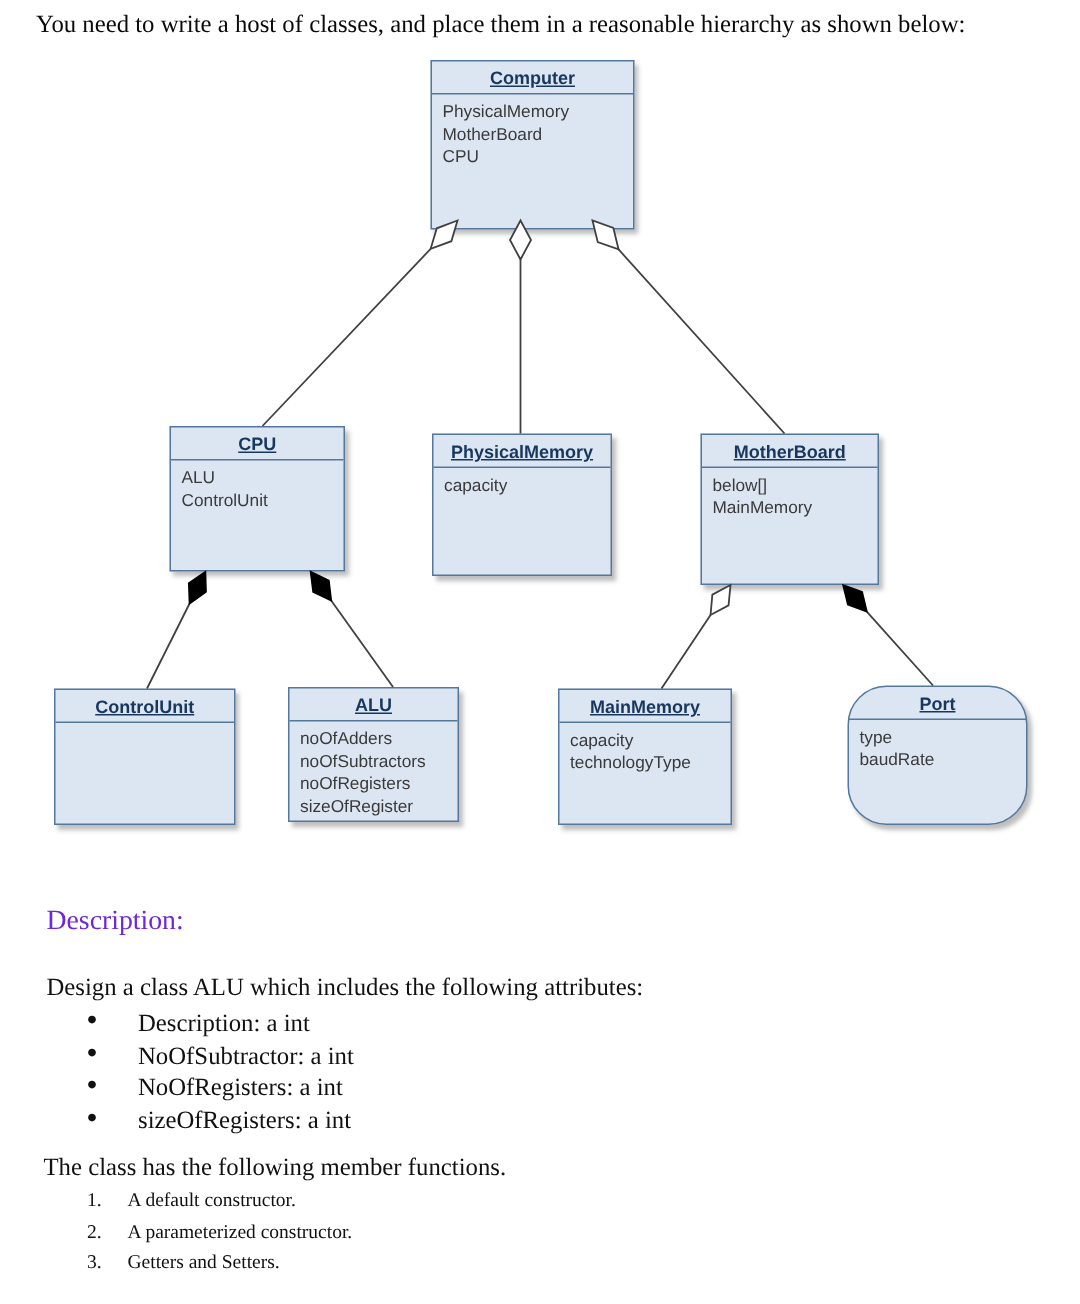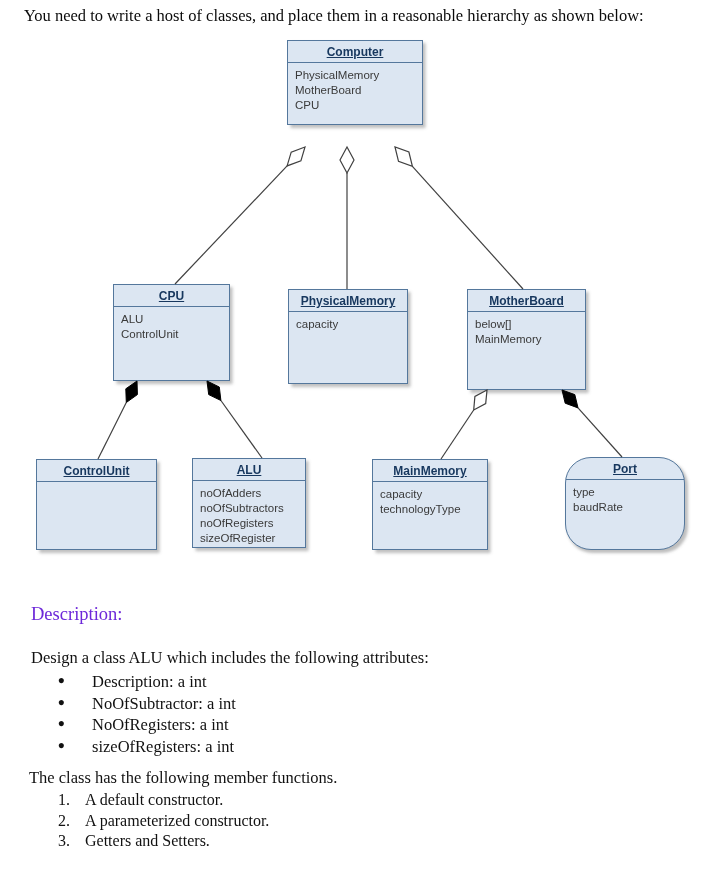--- a/index.html
+++ b/index.html
@@ -30,21 +30,21 @@
     padding:4px 2px 3px 2px;
     border-bottom:1px solid #54779c;
   }
   .class-box .attrs {
     padding:5px 7px;
     font-size:11.5px;
     line-height:15px;
     color:#3a3a3a;
   }
 
-  #box-computer      { left:287px; top:40px;  width:136px; height:85px; }
+  #box-computer      { left:287px; top:40px;  width:136px; height:113px; }
   #box-cpu           { left:113px; top:284px; width:117px; height:97px;  }
   #box-physicalmemory{ left:288px; top:289px; width:120px; height:95px;  }
   #box-motherboard   { left:467px; top:289px; width:119px; height:101px; }
   #box-controlunit   { left:36px;  top:459px; width:121px; height:91px;  }
   #box-alu           { left:192px; top:458px; width:114px; height:90px;  }
   #box-mainmemory    { left:372px; top:459px; width:116px; height:91px;  }
   #box-port          { left:565px; top:457px; width:120px; height:93px;border-radius:26px;  }
 
   .connector-layer {
     position:absolute; left:0; top:0; width:720px; height:600px;
@@ -72,21 +72,21 @@
     content:"\2022";
     position:absolute; left:0; top:-1px;
     font-size:19px; font-weight:bold;
   }
   .func-intro {
     position:absolute; left:29px; top:768px;
     font-size:16.5px;
   }
   .func-list {
     position:absolute; left:58px; top:790px;
-    list-style:none; counter-reset:fn; font-size:16px;
+    list-style:none; counter-reset:fn; font-size:13px;
   }
   .func-list li { position:relative; padding-left:27px; line-height:20.7px; counter-increment:fn; }
   .func-list li::before {
     content:counter(fn) ".";
     position:absolute; left:0;
   }
 </style>
 </head>
 <body>
 

